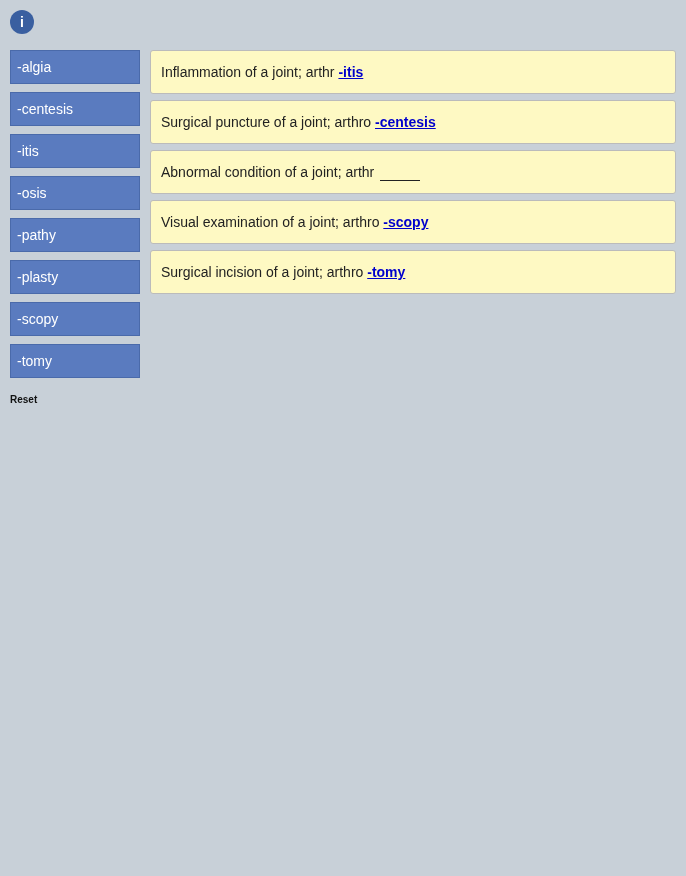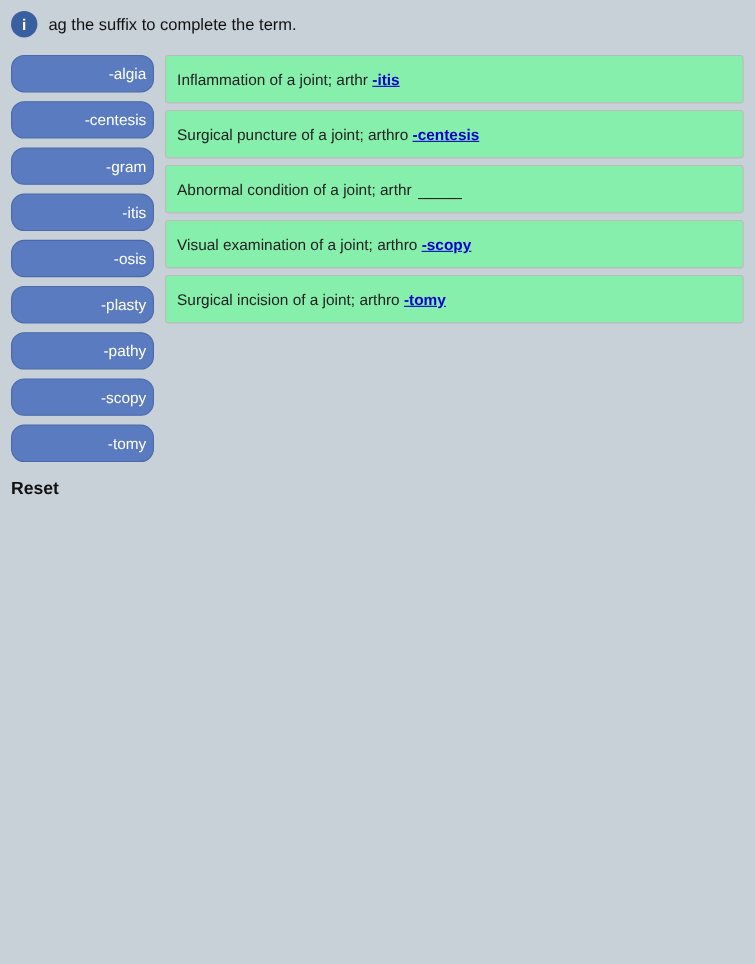--- a/index.html
+++ b/index.html
@@ -57,38 +57,38 @@
       flex-direction: column;
       gap: 8px;
       flex-shrink: 0;
       width: 130px;
     }
 
     .suffix-btn {
       background: #5a7bbf;
       color: white;
       border: 1px solid #4a6aaa;
-      border-radius: 12px;
+      border-radius: 0;
       padding: 8px 6px;
-      text-align: right;
+      text-align: left;
       font-size: 14px;
       cursor: grab;
       user-select: none;
       width: 130px;
     }
 
     .definitions-column {
       display: flex;
       flex-direction: column;
       gap: 6px;
       flex: 1;
     }
 
     .definition-box {
-      background: #86efac;
+      background: #fef9c3;
       border: 1px solid #bbb;
       border-radius: 3px;
       padding: 8px 10px;
       font-size: 14px;
       color: #222;
       min-height: 44px;
       display: flex;
       align-items: center;
     }
 
@@ -104,47 +104,45 @@
       border-bottom: 1px solid #222;
       margin-left: 2px;
     }
 
     .reset-btn {
       display: inline-block;
       margin-top: 6px;
       background: none;
       border: none;
       font-weight: bold;
-      font-size: 16px;
+      font-size: 10px;
       color: #111;
       cursor: pointer;
     }
 
     .bottom-area {
       padding: 0 10px 10px 10px;
     }
   </style>
 </head>
 <body>
 
 <div class="header-bar">
   <div class="info-icon">i</div>
-  <span class="instruction-text">ag the suffix to complete the term.</span>
 </div>
 
 <div class="main-container">
   <div class="suffix-column" id="suffix-column">
 
   <div class="suffix-btn">-algia</div>
       <div class="suffix-btn">-centesis</div>
-      <div class="suffix-btn">-gram</div>
       <div class="suffix-btn">-itis</div>
       <div class="suffix-btn">-osis</div>
+      <div class="suffix-btn">-pathy</div>
       <div class="suffix-btn">-plasty</div>
-      <div class="suffix-btn">-pathy</div>
       <div class="suffix-btn">-scopy</div>
       <div class="suffix-btn">-tomy</div>
     </div>
   <div class="definitions-column" id="definitions-column">
 
   <div class="definition-box">Inflammation of a joint; arthr&nbsp;<span class="answer-text">-itis</span></div>
       <div class="definition-box">Surgical puncture of a joint; arthro&nbsp;<span class="answer-text">-centesis</span></div>
       <div class="definition-box">Abnormal condition of a joint; arthr&nbsp;<span class="blank">&nbsp;&nbsp;&nbsp;&nbsp;&nbsp;&nbsp;</span></div>
       <div class="definition-box">Visual examination of a joint; arthro&nbsp;<span class="answer-text">-scopy</span></div>
       <div class="definition-box">Surgical incision of a joint; arthro&nbsp;<span class="answer-text">-tomy</span></div>

